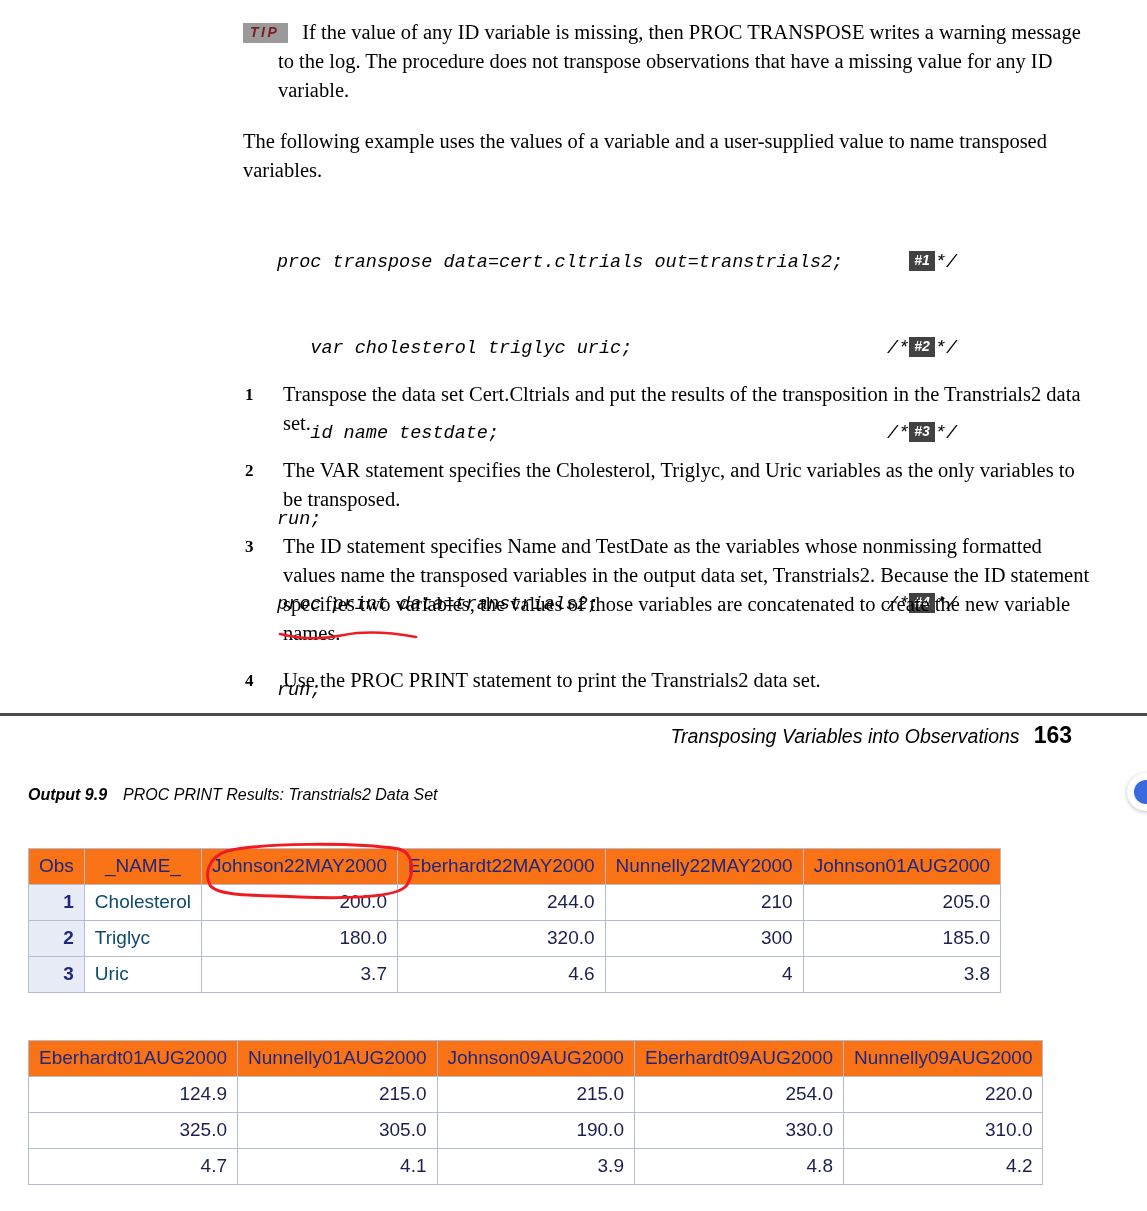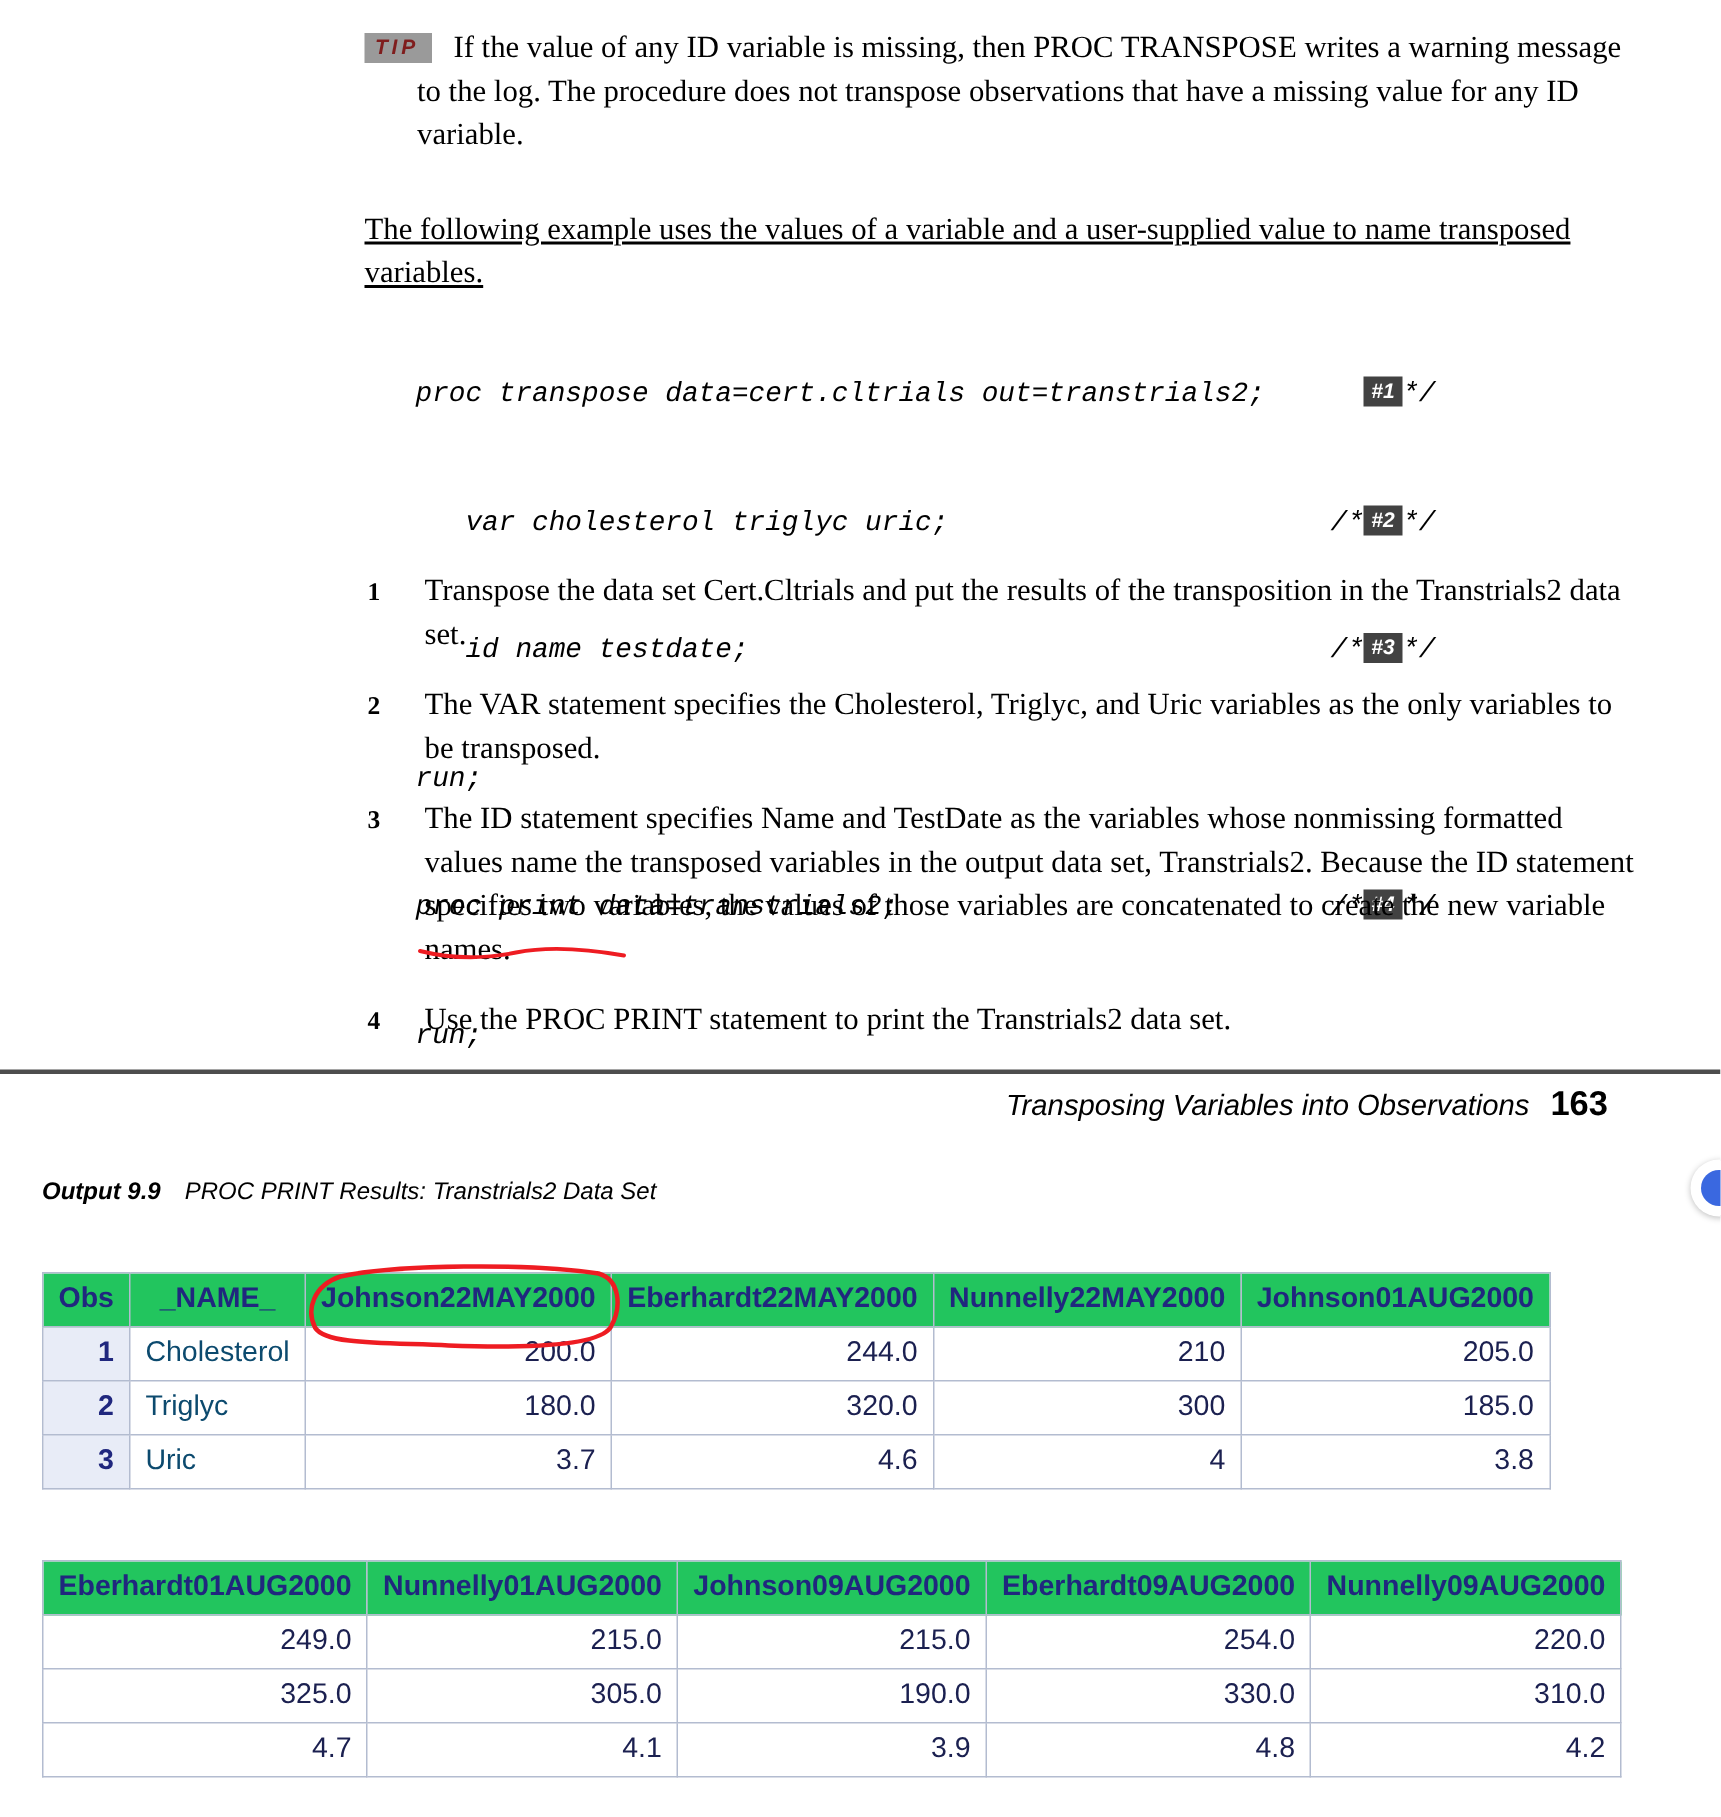--- a/index.html
+++ b/index.html
@@ -207,23 +207,23 @@
     font-size: 19px;
     background: #ffffff;
   }
   .sas-table td, .sas-table th {
     border: 1px solid #b3bcd0;
     padding: 6px 10px 7px 10px;
     font-weight: normal;
     white-space: nowrap;
   }
   .sas-table th {
-    background: #22c55e;
+    background: #f97316;
     color: #20277e;
-    font-weight: bold;
+    font-weight: normal;
     text-align: center;
   }
   .sas-table th.th-left {
     text-align: center;
   }
   .sas-table td.rowhdr {
     background: #e8ecf7;
     color: #20277e;
     font-weight: bold;
     text-align: right;
@@ -256,21 +256,21 @@
     pointer-events: none;
   }
 </style>
 </head>
 <body>
 
 <div class="book-page">
 
   <div class="text-col">
     <p class="tip-para"><span class="tip-badge">TIP</span><span>If the value of any ID variable is missing, then PROC TRANSPOSE writes a warning message to the log. The procedure does not transpose observations that have a missing value for any ID variable.</span></p>
-    <p class="body-para" style="margin-top:34px;text-decoration:underline;">The following example uses the values of a variable and a user-supplied value to name transposed variables.</p>
+    <p class="body-para" style="margin-top:22px;">The following example uses the values of a variable and a user-supplied value to name transposed variables.</p>
   </div>
 
   <div class="code-block">
     <div class="code-line"><span>proc transpose data=cert.cltrials out=transtrials2;</span><span class="code-note"><span></span><span class="marker">#1</span><span>*/</span></span></div>
     <div class="code-line"><span>   var cholesterol triglyc uric;</span><span class="code-note"><span>/*</span><span class="marker">#2</span><span>*/</span></span></div>
     <div class="code-line"><span>   id name testdate;</span><span class="code-note"><span>/*</span><span class="marker">#3</span><span>*/</span></span></div>
     <div class="code-line"><span>run;</span></div>
     <div class="code-line"><span>proc print data=transtrials2;</span><span class="code-note"><span>/*</span><span class="marker">#4</span><span>*/</span></span></div>
     <div class="code-line"><span>run;</span></div>
   </div>
@@ -350,21 +350,21 @@
     <tr>
       <th>Eberhardt01AUG2000</th>
       <th>Nunnelly01AUG2000</th>
       <th>Johnson09AUG2000</th>
       <th>Eberhardt09AUG2000</th>
       <th>Nunnelly09AUG2000</th>
     </tr>
   </thead>
   <tbody>
     <tr>
-      <td class="numcell">249.0</td>
+      <td class="numcell">124.9</td>
       <td class="numcell">215.0</td>
       <td class="numcell">215.0</td>
       <td class="numcell">254.0</td>
       <td class="numcell">220.0</td>
     </tr>
     <tr>
       <td class="numcell">325.0</td>
       <td class="numcell">305.0</td>
       <td class="numcell">190.0</td>
       <td class="numcell">330.0</td>

